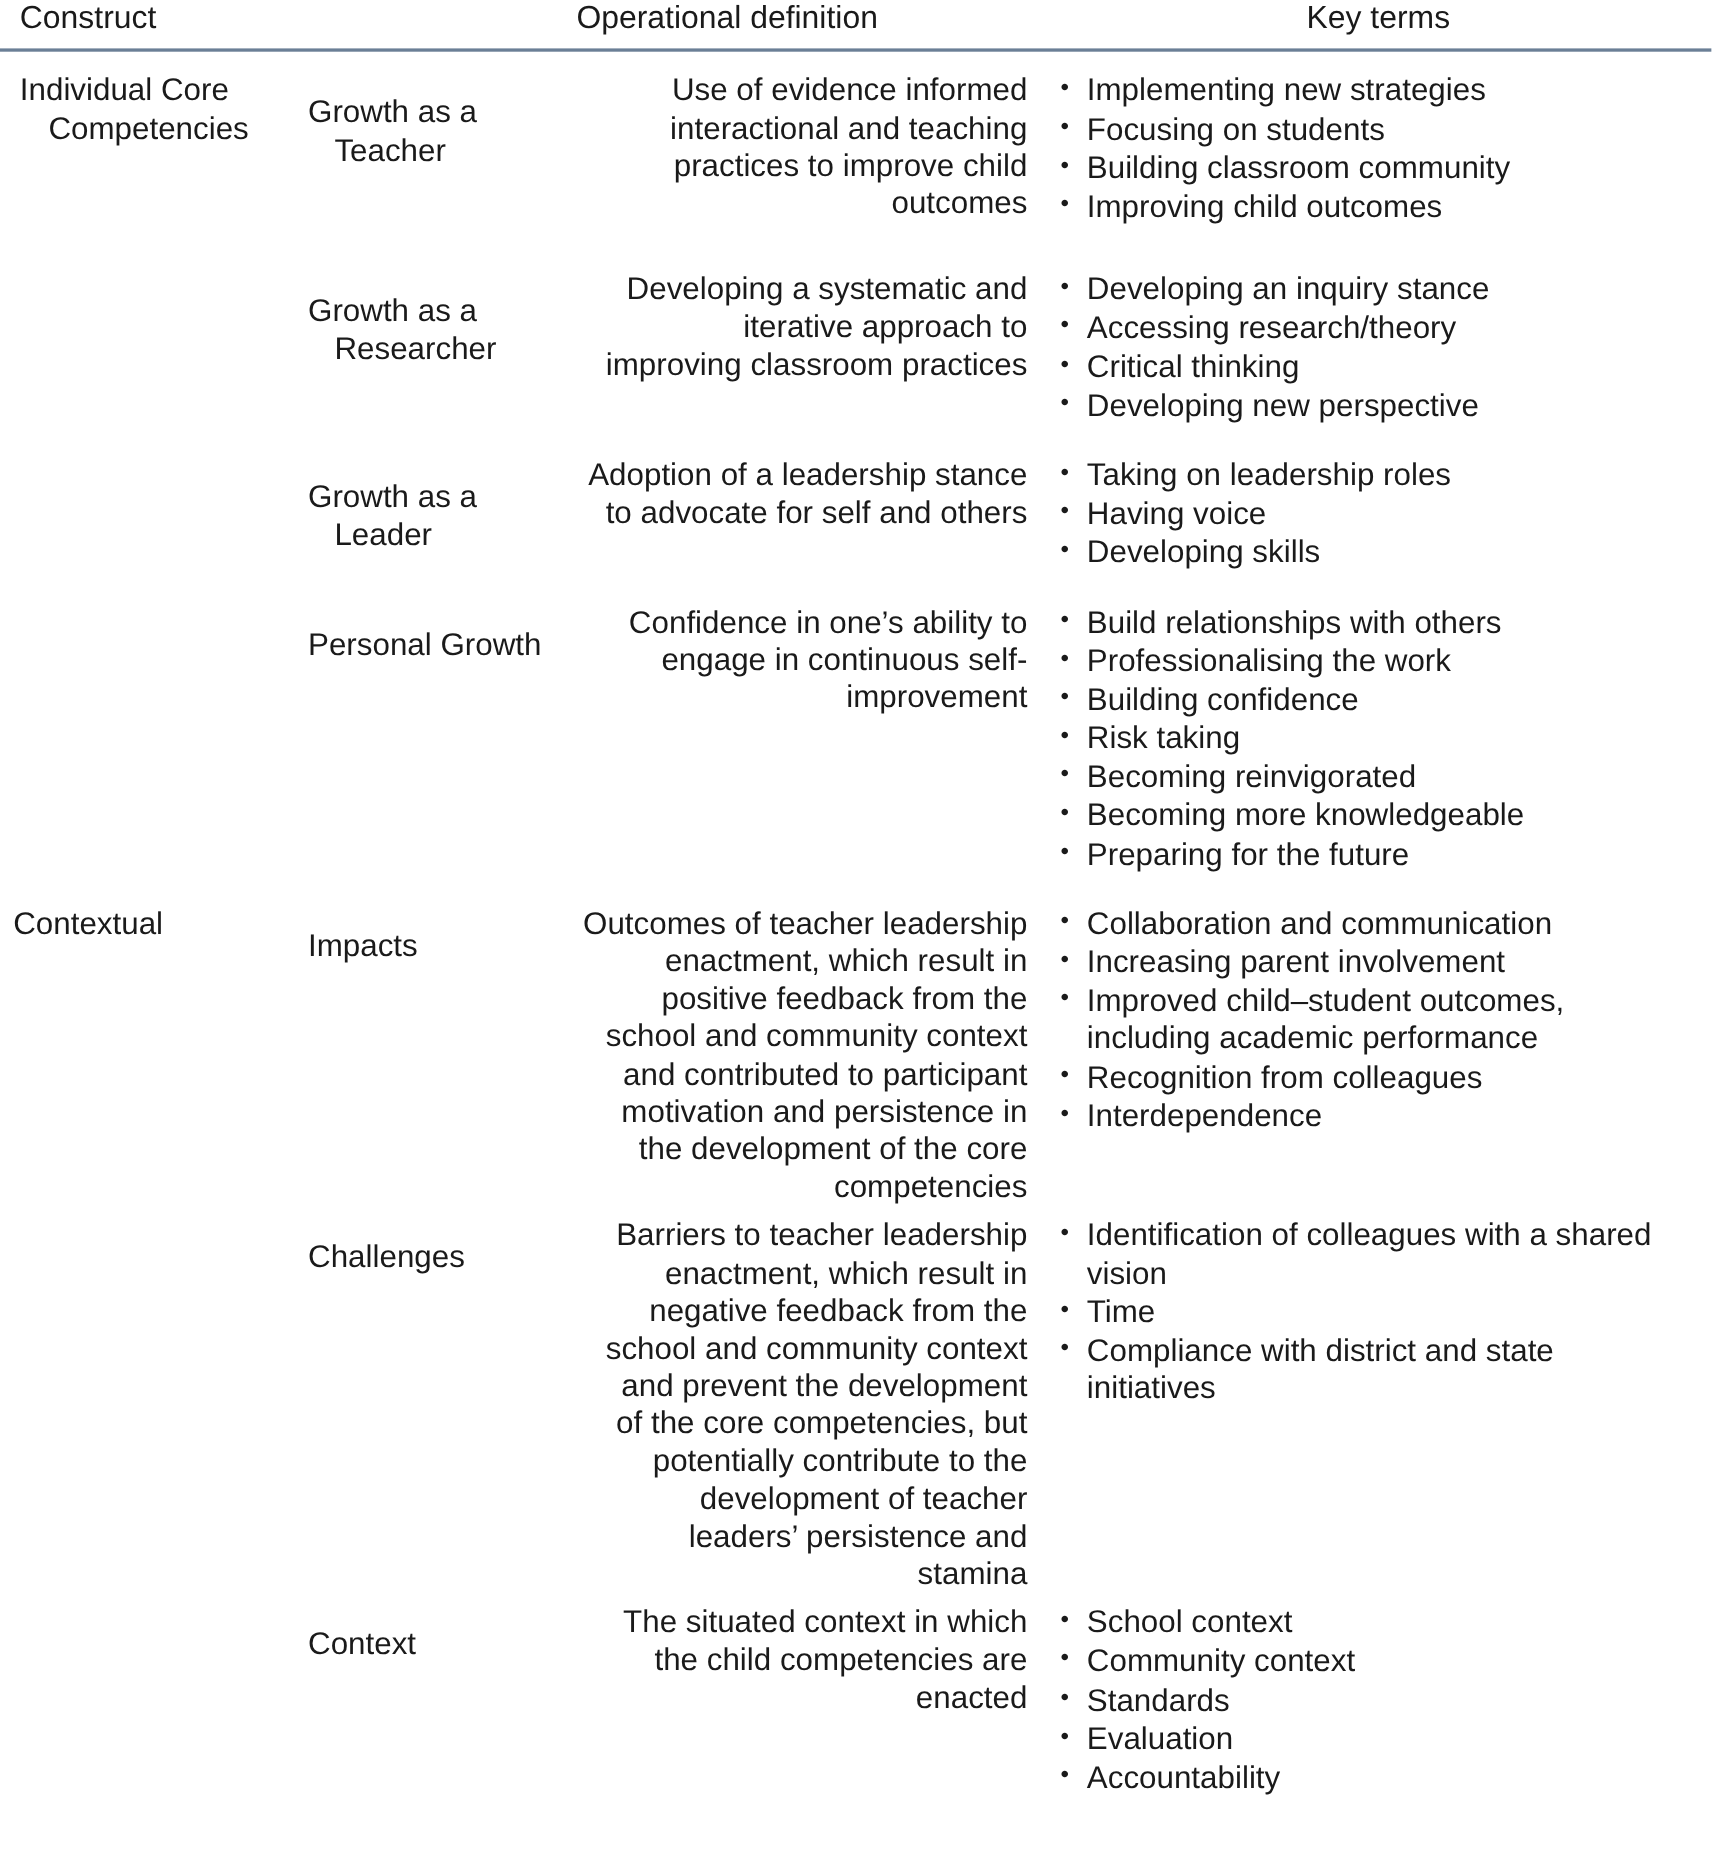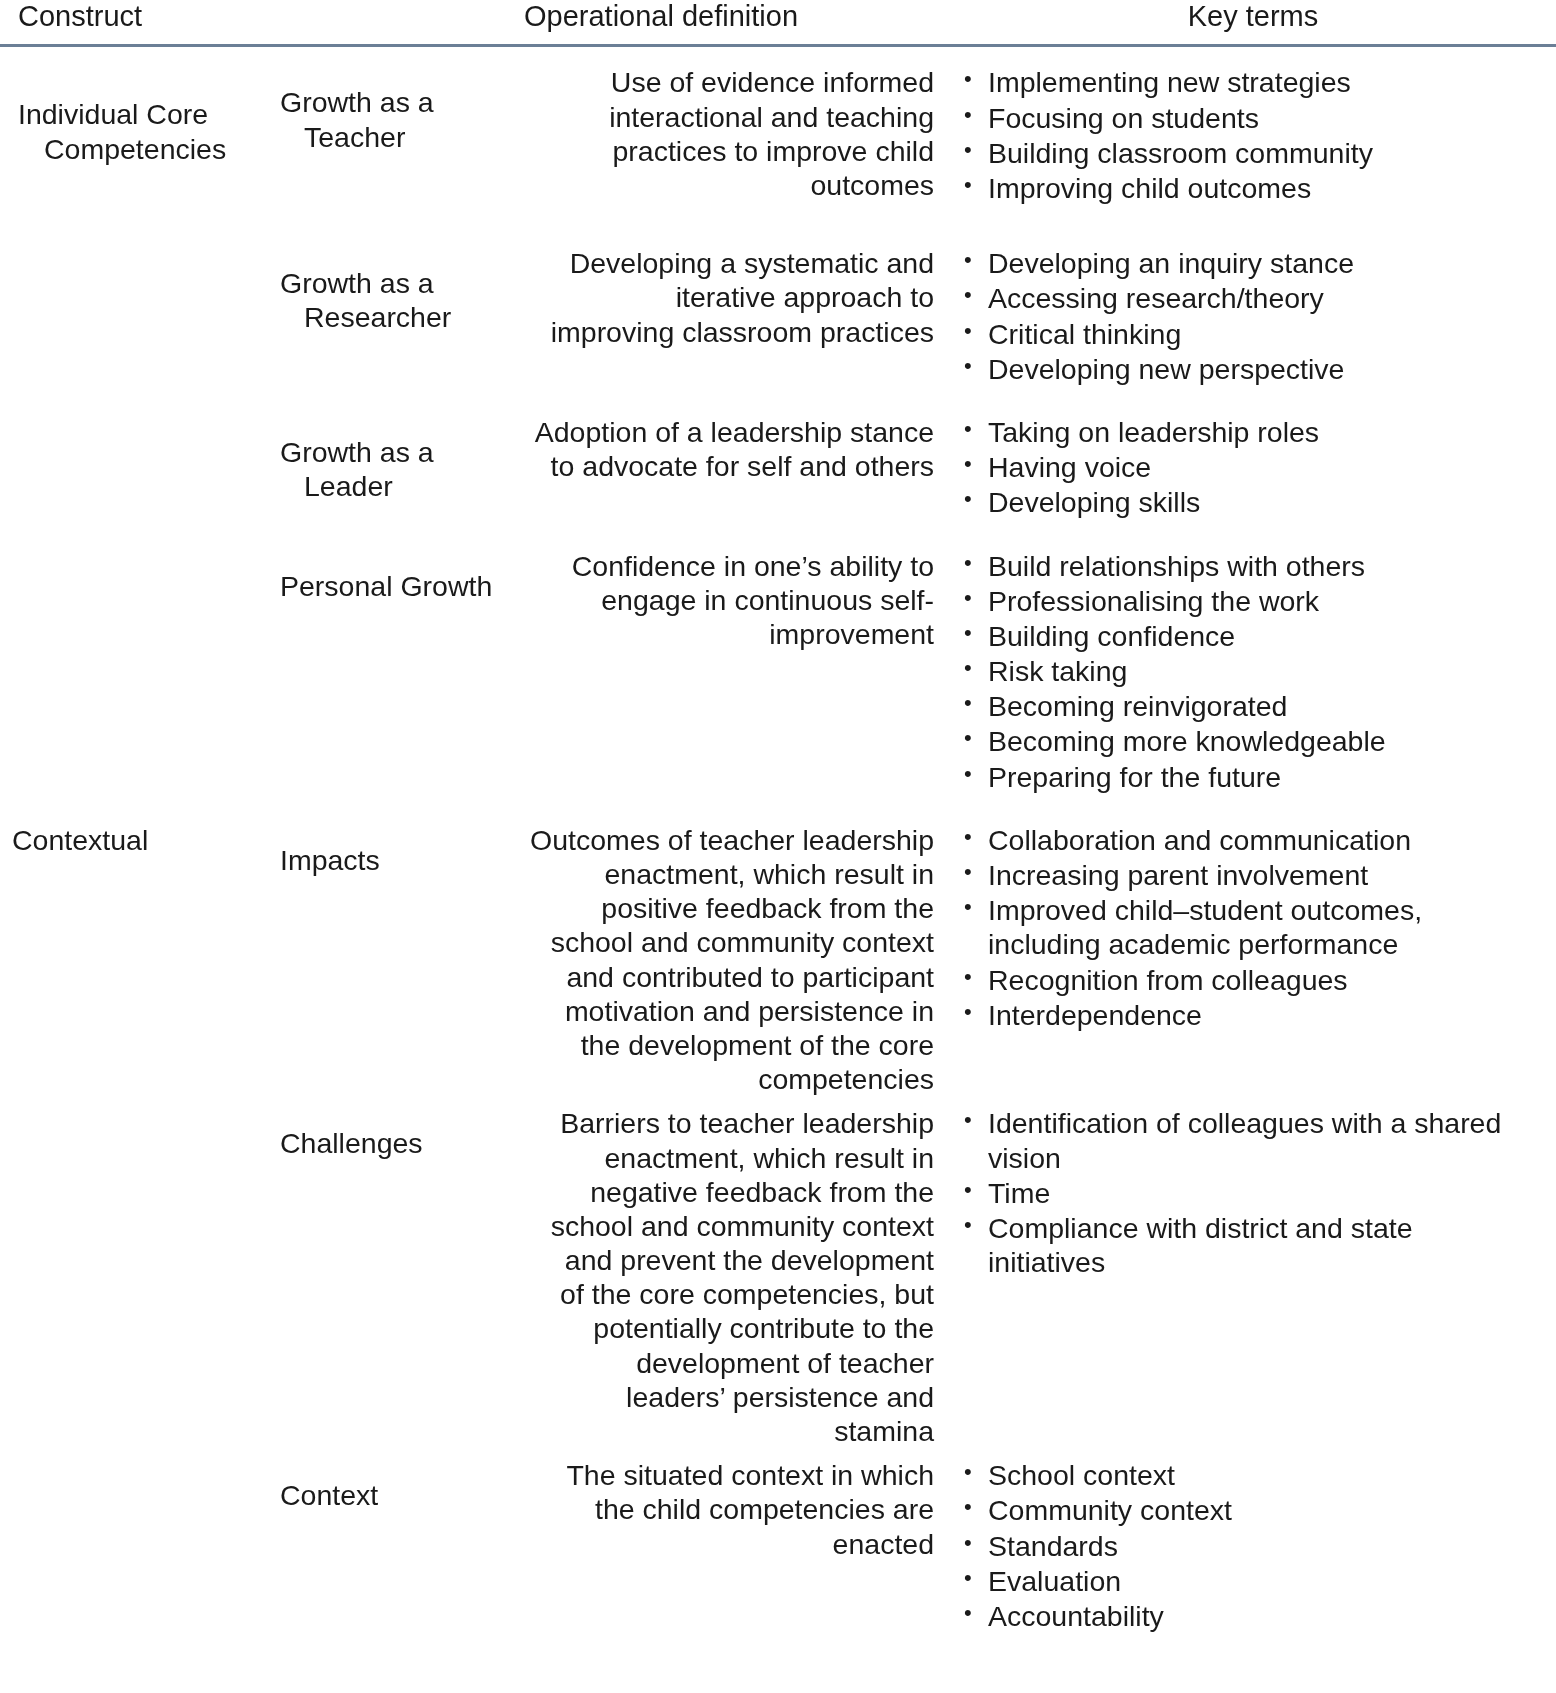--- a/index.html
+++ b/index.html
@@ -78,21 +78,21 @@
     padding: 0;
     background: #ffffff;
   }
 
   td.cell-construct {
     padding-left: 18px;
     padding-right: 8px;
     text-indent: -26px;
     padding-top: 2px;
   }
-  td.cell-construct .hang { padding-left: 26px; display: block; margin-top: 32px; }
+  td.cell-construct .hang { padding-left: 26px; display: block; }
 
   td.cell-construct.indented {
     padding-left: 38px;
   }
 
   td.cell-dimension {
     padding-left: 20px;
     padding-right: 10px;
     padding-top: 2px;
     text-indent: 0;

